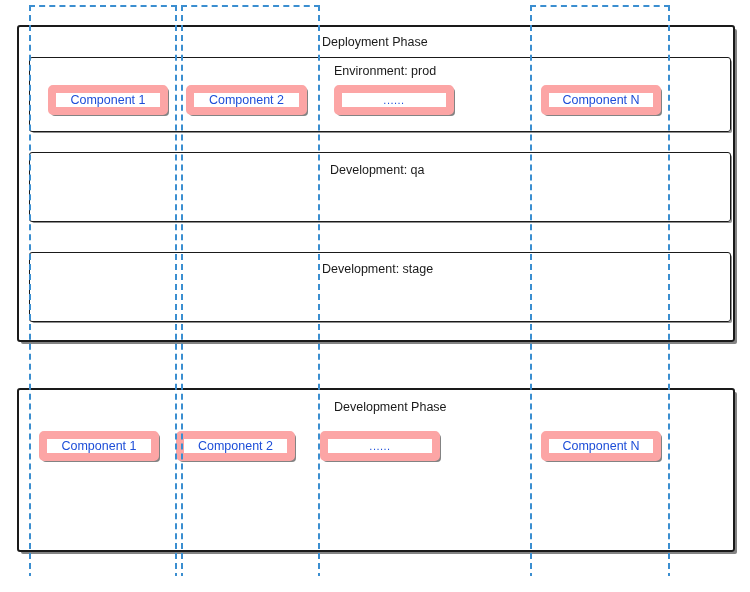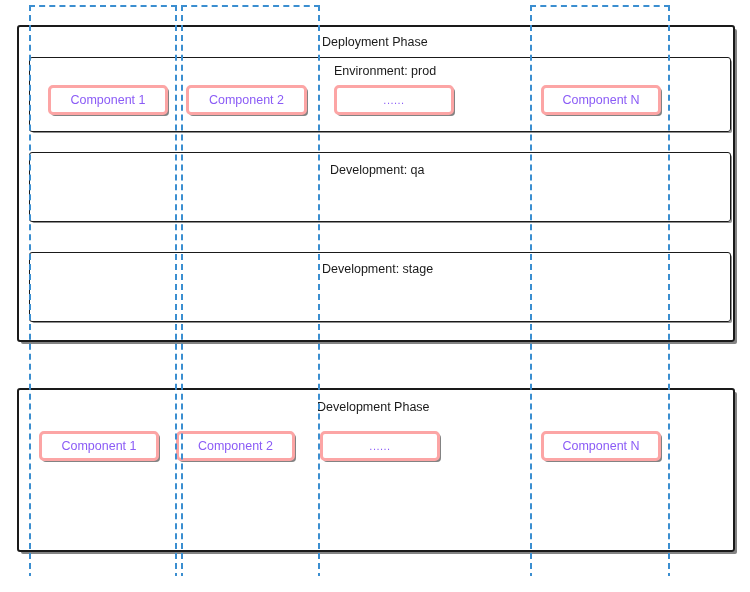--- a/index.html
+++ b/index.html
@@ -51,29 +51,29 @@
     font-size: 12.5px;
     color: #1a1a1a;
     white-space: nowrap;
     line-height: 14px;
   }
 
   
   .component {
     position: absolute;
     box-sizing: border-box;
-    border: 3px solid #fca5a5;
+    border: 8px solid #fca5a5;
     border-radius: 5px;
     background: #ffffff;
     box-shadow: 2px 2px 0 -1px rgba(30,30,30,0.55);
     display: flex;
     align-items: center;
     justify-content: center;
     font-size: 12.5px;
-    color: #8b5cf6;
+    color: #1d4ed8;
     white-space: nowrap;
   }
   .component.ellipsis {
     font-size: 11px;
     letter-spacing: 0.5px;
   }
 </style>
 </head>
 <body>
 
@@ -90,21 +90,21 @@
   <div class="component ellipsis" style="left:334px; top:85px; width:120px; height:30px;">......</div>
   <div class="component" style="left:541px; top:85px; width:120px; height:30px;">Component N</div>
 
   <div class="env-box" style="left:29px; top:152px; width:702px; height:70px;"></div>
   <div class="box-label" style="left:330px; top:163px;">Development: qa</div>
 
   <div class="env-box" style="left:29px; top:252px; width:702px; height:70px;"></div>
   <div class="box-label" style="left:322px; top:262px;">Development: stage</div>
 
   <div class="phase-box" style="left:17px; top:388px; width:718px; height:164px;"></div>
-  <div class="box-label" style="left:317px; top:400px;">Development Phase</div>
+  <div class="box-label" style="left:334px; top:400px;">Development Phase</div>
 
   <div class="component" style="left:39px; top:431px; width:120px; height:30px;">Component 1</div>
   <div class="component" style="left:176px; top:431px; width:119px; height:30px;">Component 2</div>
   <div class="component ellipsis" style="left:320px; top:431px; width:120px; height:30px;">......</div>
   <div class="component" style="left:541px; top:431px; width:120px; height:30px;">Component N</div>
 
   <div class="swimlane" style="left:29px; top:5px; width:148px; height:574px;"></div>
   <div class="swimlane" style="left:181px; top:5px; width:139px; height:574px;"></div>
   <div class="swimlane" style="left:530px; top:5px; width:140px; height:574px;"></div>
 

